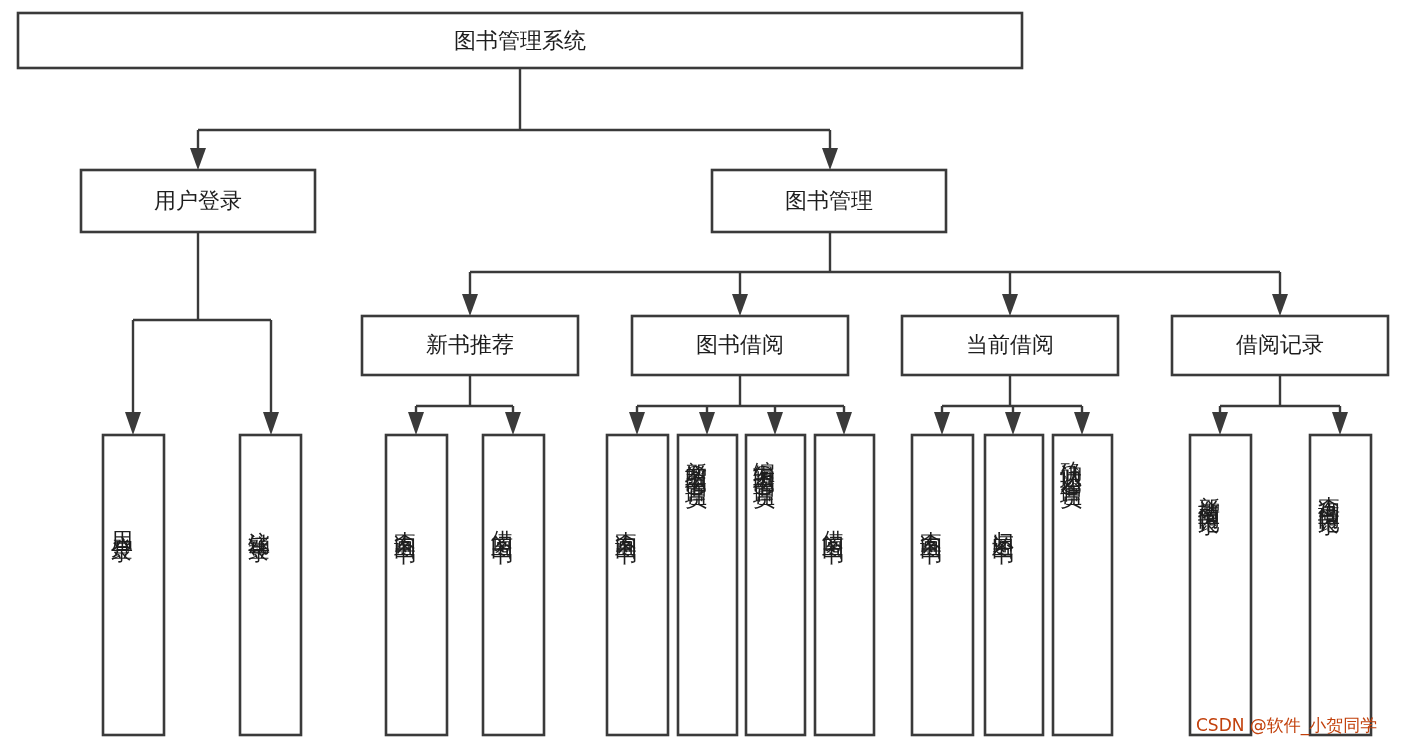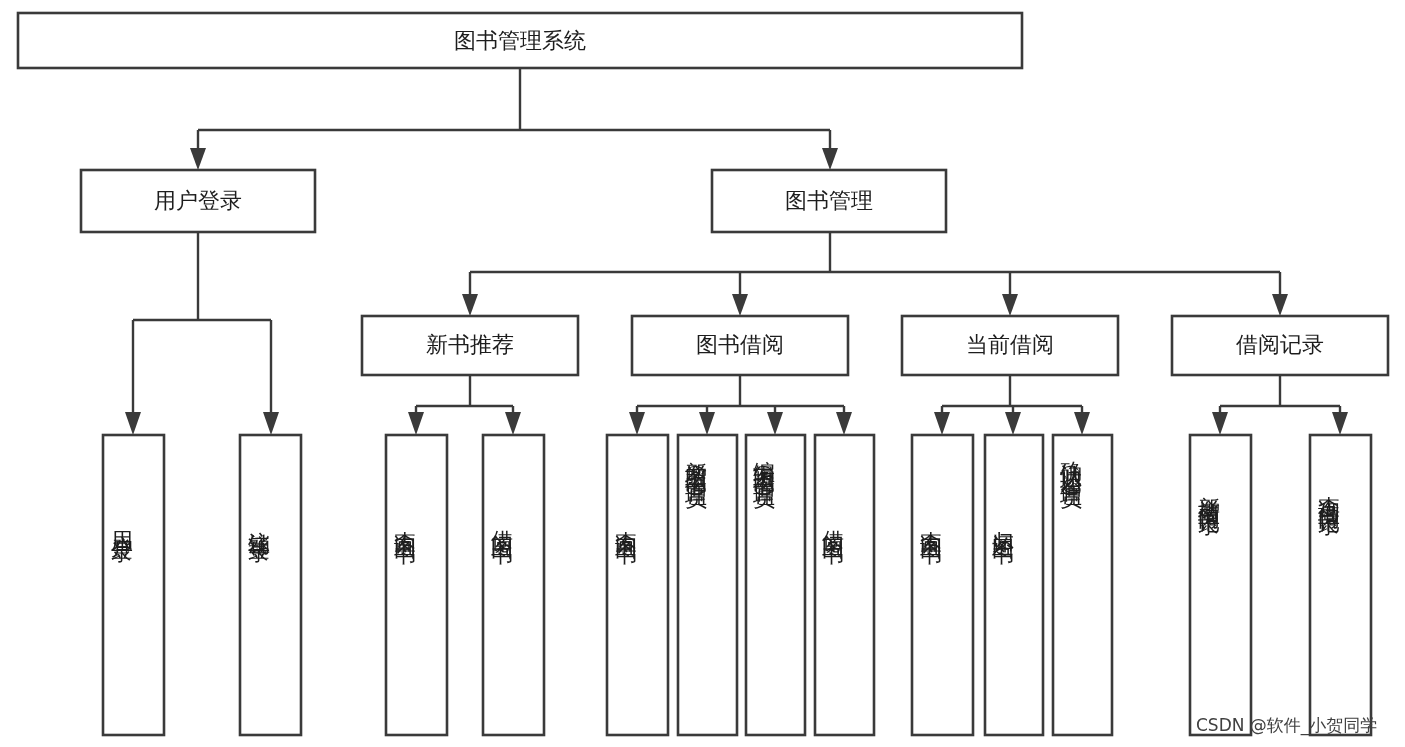--- a/index.html
+++ b/index.html
@@ -26,21 +26,21 @@
     letter-spacing:4px;
     color:#1d1d1d;
     text-align:start;
     white-space:nowrap;
     font-family:"DejaVu Sans","Liberation Sans",sans-serif;
     pointer-events:none;
   }
   .watermark{
     position:absolute;
     font-size:17px;
-    color:#404040;
+    color:#c2410c;
     white-space:nowrap;
     font-family:"DejaVu Sans","Liberation Sans",sans-serif;
   }
 </style>
 </head>
 <body>
 
 <div id="diagram-root">
 
   <svg id="tree-svg" viewBox="0 0 1405 747" xmlns="http://www.w3.org/2000/svg">

